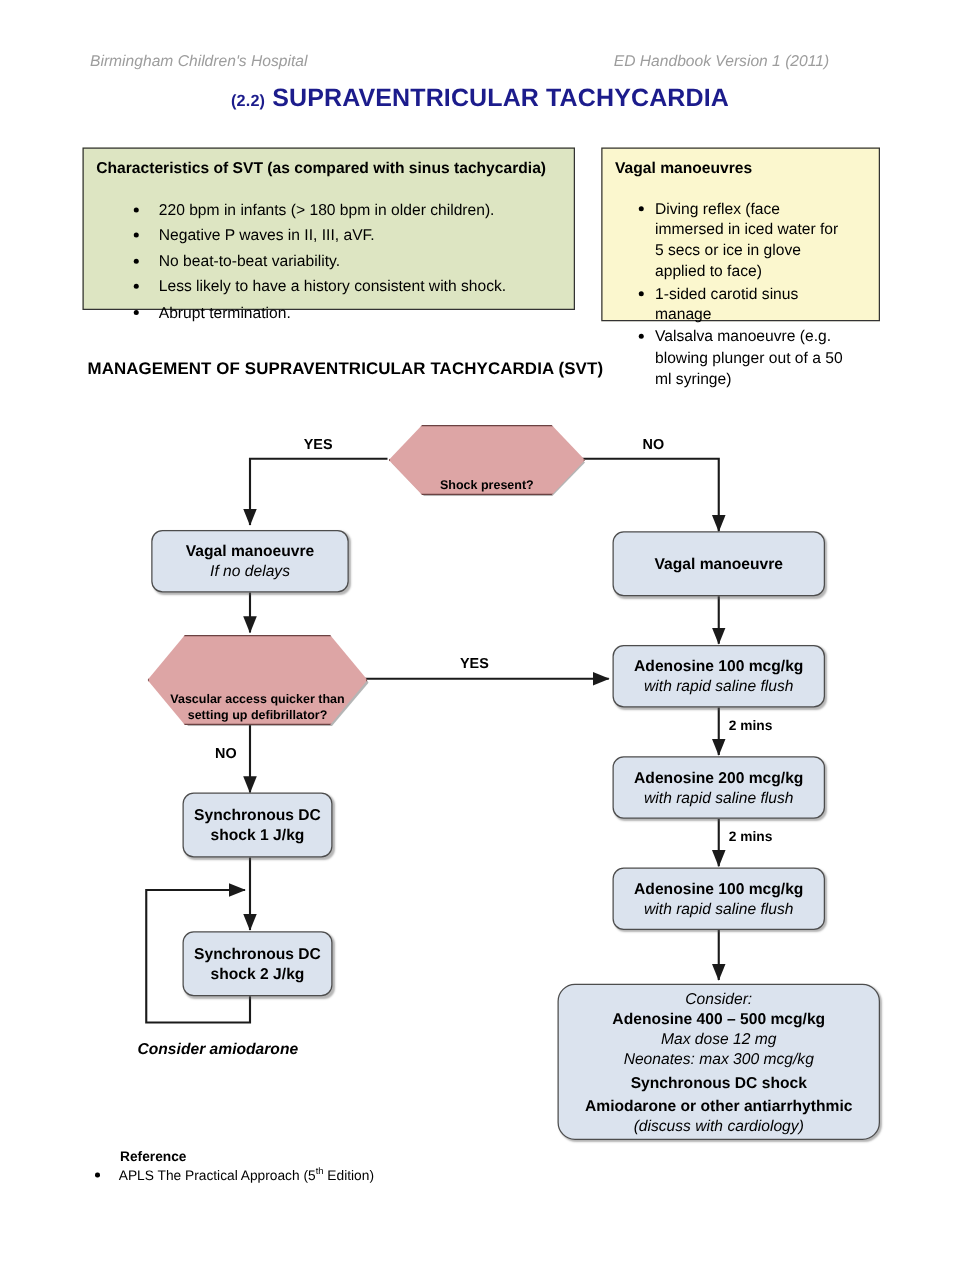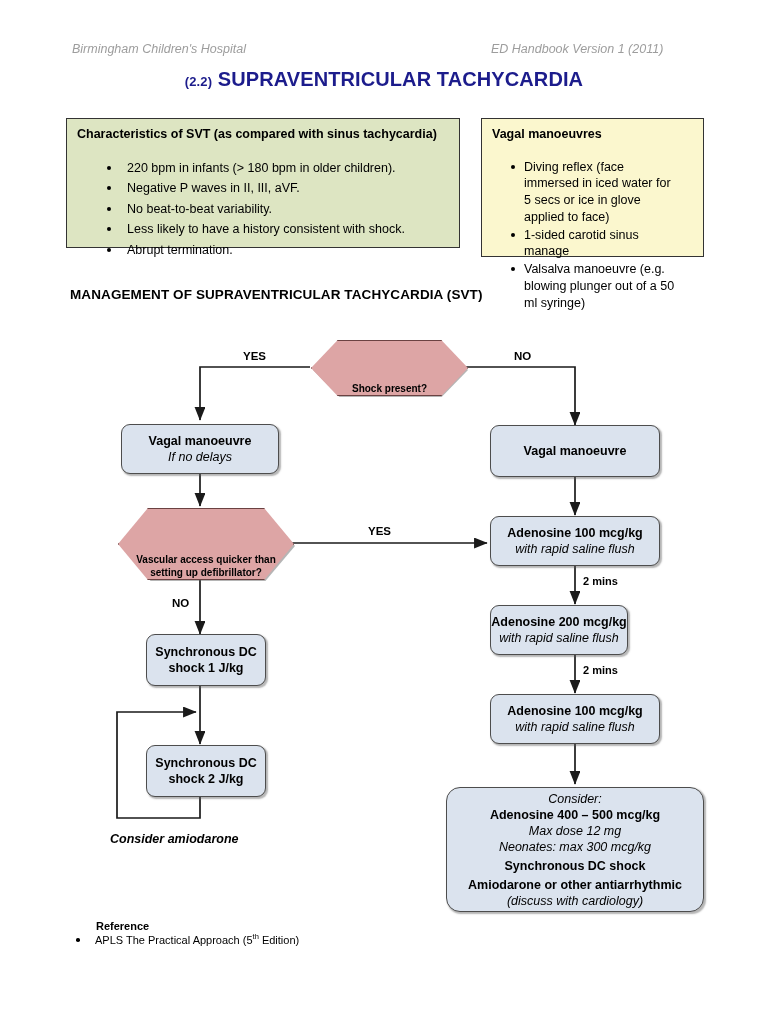--- a/index.html
+++ b/index.html
@@ -304,21 +304,21 @@
     <span class="b">Vagal manoeuvre</span>
   </div>
 
   <div class="node box" style="left:490px; top:516px; width:170px; height:50px;">
     <span class="b">Adenosine 100 mcg/kg</span>
     <span class="i">with rapid saline flush</span>
   </div>
 
   <div class="edge-label thin" style="left:583px; top:575px;">2 mins</div>
 
-  <div class="node box" style="left:490px; top:605px; width:138px; height:50px;">
+  <div class="node box" style="left:490px; top:605px; width:170px; height:50px;">
     <span class="b">Adenosine 200 mcg/kg</span>
     <span class="i">with rapid saline flush</span>
   </div>
 
   <div class="edge-label thin" style="left:583px; top:664px;">2 mins</div>
 
   <div class="node box" style="left:490px; top:694px; width:170px; height:50px;">
     <span class="b">Adenosine 100 mcg/kg</span>
     <span class="i">with rapid saline flush</span>
   </div>

